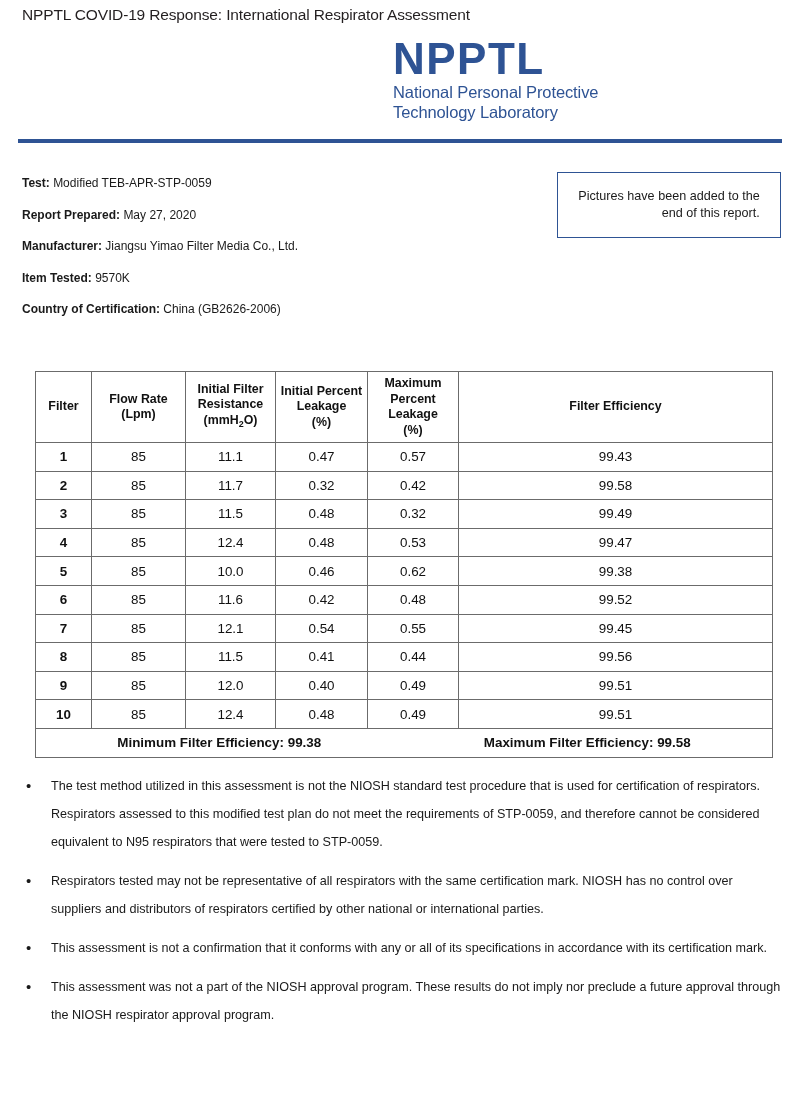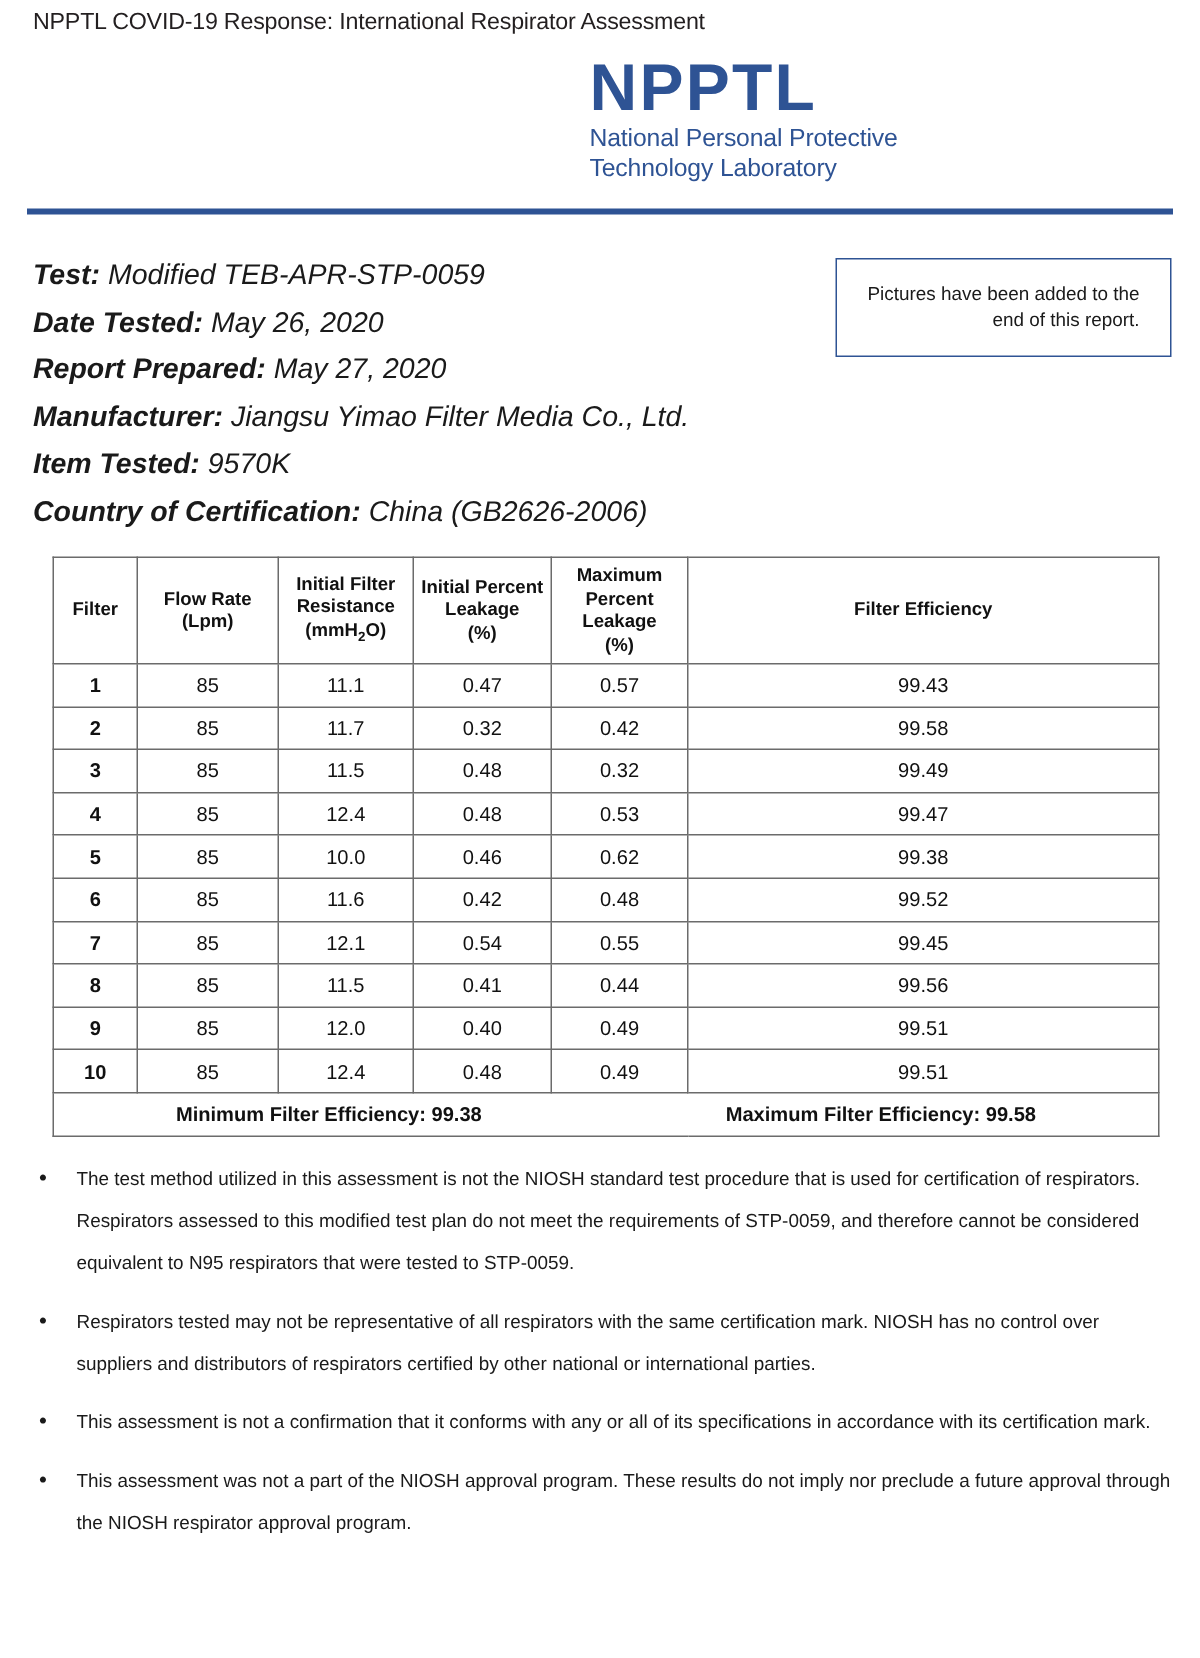--- a/index.html
+++ b/index.html
@@ -72,25 +72,24 @@
   }
 
   
   .meta {
     position: absolute;
     left: 22px;
     top: 168px;
     width: 520px;
   }
   .meta-row {
-    font-size: 19px;
+    font-size: 12px;
     line-height: 31.5px;
     white-space: nowrap;
     color: #1a1a1a;
-    font-style: italic;
   }
   .meta-label {
     font-weight: bold;
   }
   .meta-value {
     font-weight: normal;
   }
 
   
   .note-box {
@@ -207,24 +206,20 @@
 
   <div class="header-rule"></div>
 </div>
 
 <div class="meta">
   <div class="meta-row">
     <span class="meta-label">Test:</span>
     <span class="meta-value">Modified TEB-APR-STP-0059</span>
   </div>
   <div class="meta-row">
-    <span class="meta-label">Date Tested:</span>
-    <span class="meta-value">May 26, 2020</span>
-  </div>
-  <div class="meta-row">
     <span class="meta-label">Report Prepared:</span>
     <span class="meta-value">May 27, 2020</span>
   </div>
   <div class="meta-row">
     <span class="meta-label">Manufacturer:</span>
     <span class="meta-value">Jiangsu Yimao Filter Media Co., Ltd.</span>
   </div>
   <div class="meta-row">
     <span class="meta-label">Item Tested:</span>
     <span class="meta-value">9570K</span>

